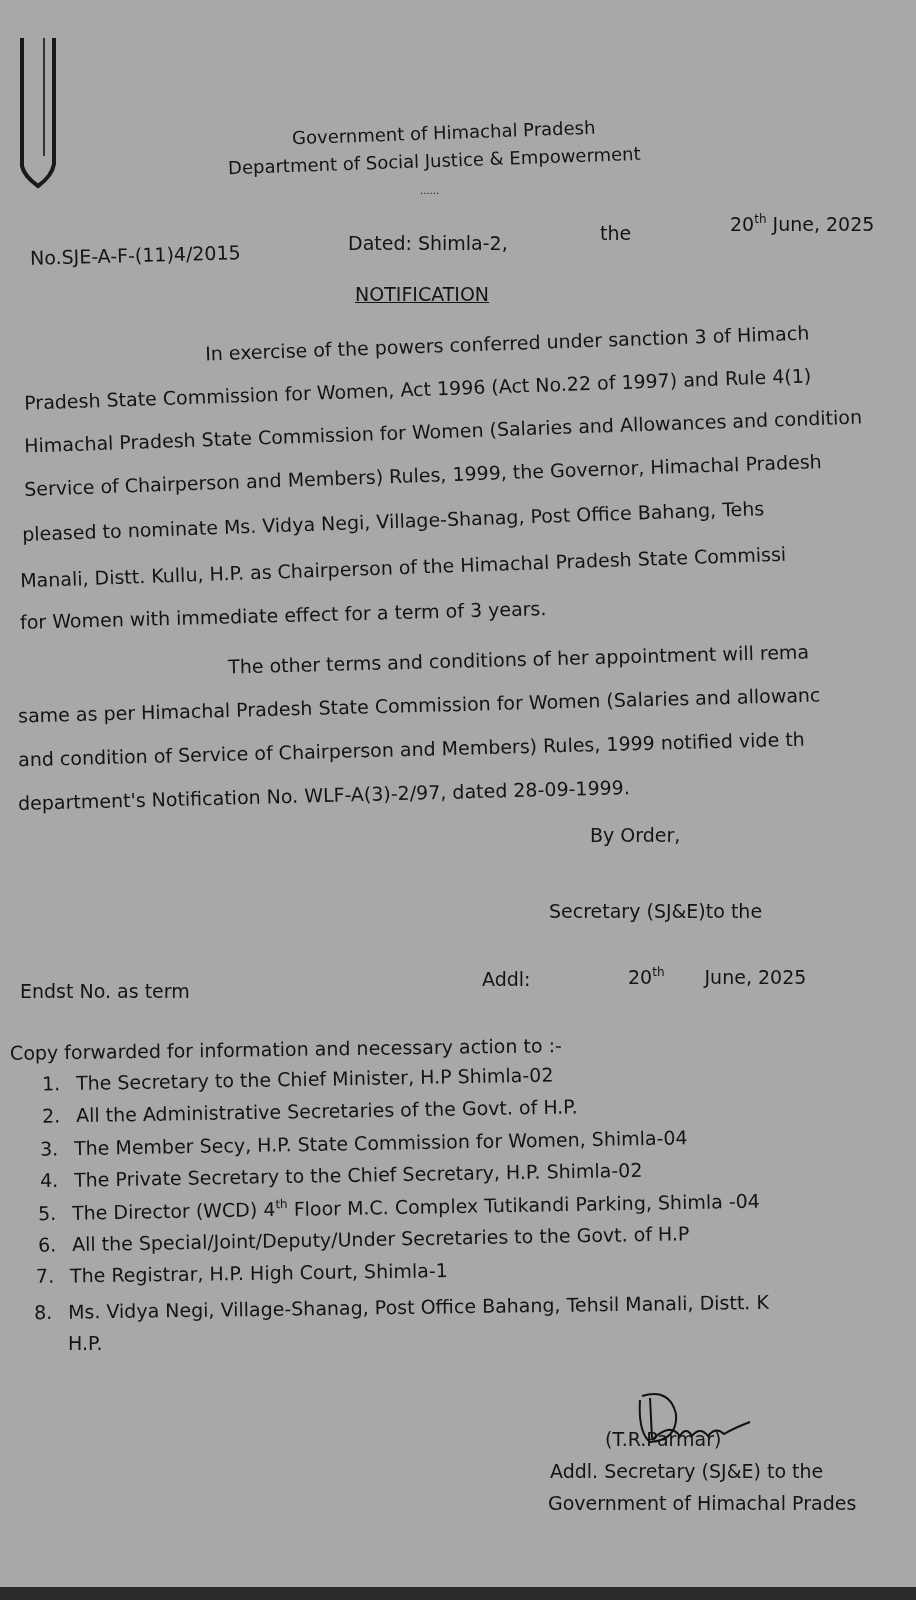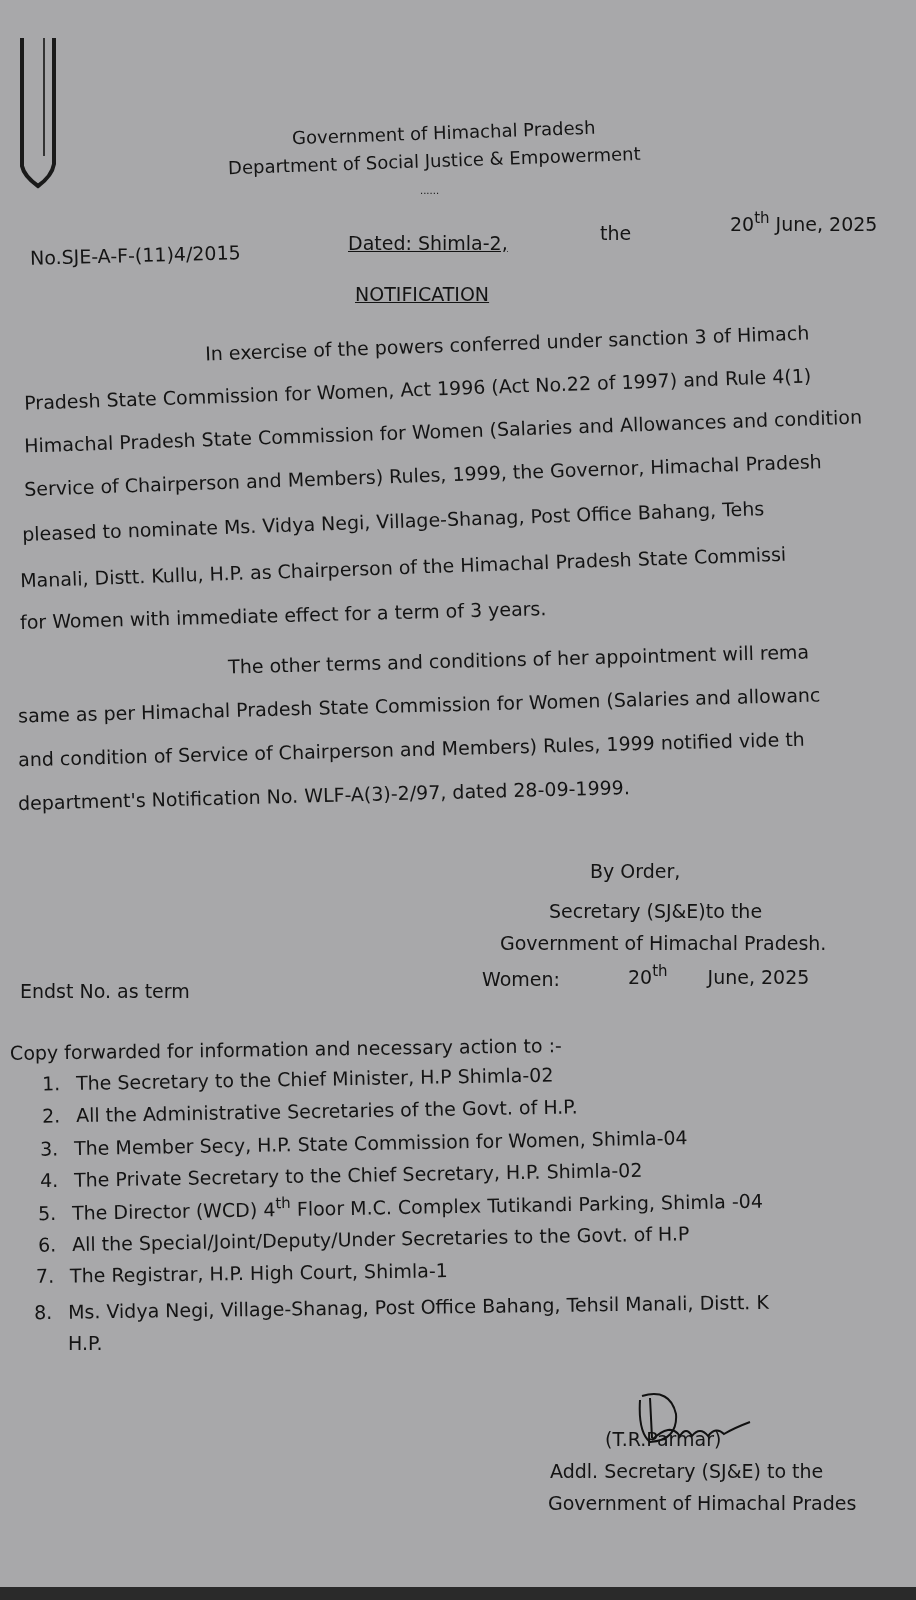--- a/index.html
+++ b/index.html
@@ -4,64 +4,63 @@
 <style>
   html,body{margin:0;padding:0;}
   body{width:916px;height:1600px;background:#a9a9ab;position:relative;overflow:hidden;
        font-family:"DejaVu Sans","Liberation Sans",sans-serif;color:#141414;}
   .page{position:absolute;left:0;top:0;width:916px;height:1587px;background:#a8a8aa;}
   .bottom-bar{position:absolute;left:0;top:1587px;width:916px;height:13px;background:#2a2a2a;}
   .t{position:absolute;white-space:nowrap;font-size:19px;line-height:22px;}
   .clip{position:absolute;left:14px;top:36px;width:58px;height:155px;}
   .hdr{font-size:18px;}
   .u{text-decoration:underline;}
-  sup{font-size:15px;vertical-align:8px;line-height:0;}
+  sup{font-size:12px;vertical-align:8px;line-height:0;}
   .num{display:inline-block;width:34px;}
   .sig{position:absolute;left:630px;top:1392px;width:150px;height:60px;}
 </style>
 </head>
 <body>
 
 <div class="page">
 
   <svg class="clip" viewBox="0 0 58 155">
     <path d="M8 2 L8 130 Q10 140 24 150 Q38 140 40 128 L40 2" fill="none" stroke="#1a1a1a" stroke-width="4"></path>
     <path d="M30 2 L30 120" fill="none" stroke="#333" stroke-width="2"></path>
   </svg>
 
   <div class="t hdr" style="left:292px;top:122px;transform:rotate(-2deg);">Government of Himachal Pradesh</div>
   <div class="t hdr" style="left:228px;top:150px;transform:rotate(-2deg);">Department of Social Justice &amp; Empowerment</div>
   <div class="t" style="left:420px;top:180px;font-size:10px;">......</div>
 
   <div class="t" style="left:30px;top:244px;transform:rotate(-1.5deg);">No.SJE-A-F-(11)4/2015</div>
-  <div class="t" style="left:348px;top:232px;text-decoration:underline;">Dated:  Shimla-2,</div>
+  <div class="t" style="left:348px;top:232px;">Dated:  Shimla-2,</div>
   <div class="t" style="left:600px;top:222px;text-align:center;">the</div>
   <div class="t" style="left:730px;top:213px;"><span>20</span><sup>th</sup><span> June, 2025</span></div>
 
   <div class="t u" style="left:355px;top:283px;text-align:right;">NOTIFICATION</div>
 
   <div class="t" style="left:205px;top:332px;transform:rotate(-2deg);">In exercise of the powers conferred under sanction 3 of Himach</div>
   <div class="t" style="left:24px;top:378px;transform:rotate(-2deg);">Pradesh State Commission for Women, Act 1996 (Act No.22 of 1997) and Rule 4(1)</div>
   <div class="t" style="left:24px;top:420px;transform:rotate(-2deg);">Himachal Pradesh State Commission for Women (Salaries and Allowances  and condition</div>
   <div class="t" style="left:24px;top:464px;transform:rotate(-2deg);">Service of Chairperson and Members) Rules, 1999, the  Governor, Himachal Pradesh</div>
   <div class="t" style="left:22px;top:510px;transform:rotate(-2deg);">pleased to nominate Ms. Vidya  Negi, Village-Shanag, Post Office Bahang, Tehs</div>
   <div class="t" style="left:20px;top:556px;transform:rotate(-2deg);">Manali, Distt. Kullu, H.P. as Chairperson of the Himachal Pradesh State Commissi</div>
   <div class="t" style="left:20px;top:604px;transform:rotate(-1.5deg);">for Women with immediate effect for a term of 3 years.</div>
 
   <div class="t" style="left:228px;top:648px;transform:rotate(-1.5deg);">The other terms and conditions of her appointment will rema</div>
   <div class="t" style="left:18px;top:694px;transform:rotate(-1.5deg);">same as per Himachal Pradesh State Commission for Women (Salaries and allowanc</div>
   <div class="t" style="left:18px;top:738px;transform:rotate(-1.5deg);">and condition of Service of Chairperson and Members) Rules, 1999 notified vide th</div>
   <div class="t" style="left:18px;top:784px;transform:rotate(-1.5deg);">department's Notification No. WLF-A(3)-2/97, dated 28-09-1999.</div>
 
-  <div class="t" style="left:590px;top:860px;">By Order,</div>
+  <div class="t" style="left:590px;top:824px;">By Order,</div>
   <div class="t" style="left:524px;top:900px;margin-left:25px;">Secretary (SJ&amp;E)to the</div>
-  <div class="t" style="left:500px;top:932px;">Government of Himachal Pradesh.</div>
 
   <div class="t" style="left:20px;top:980px;">Endst No. as term</div>
-  <div class="t" style="left:482px;top:968px;">Women:</div>
+  <div class="t" style="left:482px;top:968px;">Addl:</div>
   <div class="t" style="left:628px;top:966px;"><span>20</span><sup>th</sup><span style="margin-left:40px;">June, 2025</span></div>
 
   <div class="t" style="left:10px;top:1038px;transform:rotate(-0.8deg);">Copy forwarded for information and necessary action to :-</div>
 
   <div class="t" style="left:42px;top:1068px;transform:rotate(-1deg);"><span class="num">1.</span><span>The Secretary to the Chief Minister, H.P Shimla-02</span></div>
   <div class="t" style="left:42px;top:1100px;transform:rotate(-1deg);"><span class="num">2.</span><span>All the Administrative Secretaries of the Govt. of H.P.</span></div>
   <div class="t" style="left:40px;top:1132px;transform:rotate(-1deg);"><span class="num">3.</span><span>The Member Secy, H.P. State Commission for Women, Shimla-04</span></div>
   <div class="t" style="left:40px;top:1164px;transform:rotate(-1deg);"><span class="num">4.</span><span>The Private Secretary to the Chief Secretary, H.P. Shimla-02</span></div>
   <div class="t" style="left:38px;top:1196px;transform:rotate(-1deg);"><span class="num">5.</span><span>The Director  (WCD) 4</span><sup>th</sup><span> Floor M.C. Complex Tutikandi Parking,  Shimla -04</span></div>
   <div class="t" style="left:38px;top:1228px;transform:rotate(-1deg);"><span class="num">6.</span><span>All the Special/Joint/Deputy/Under Secretaries to the Govt. of H.P</span></div>

